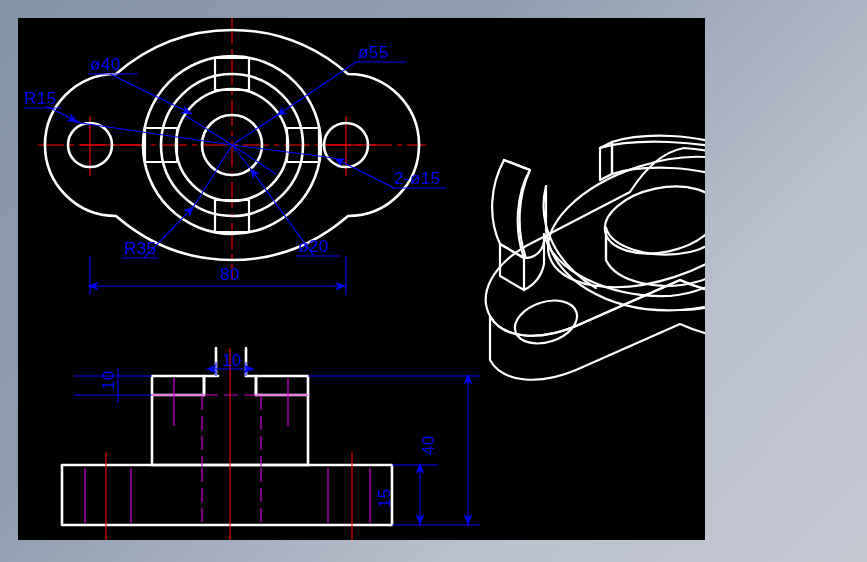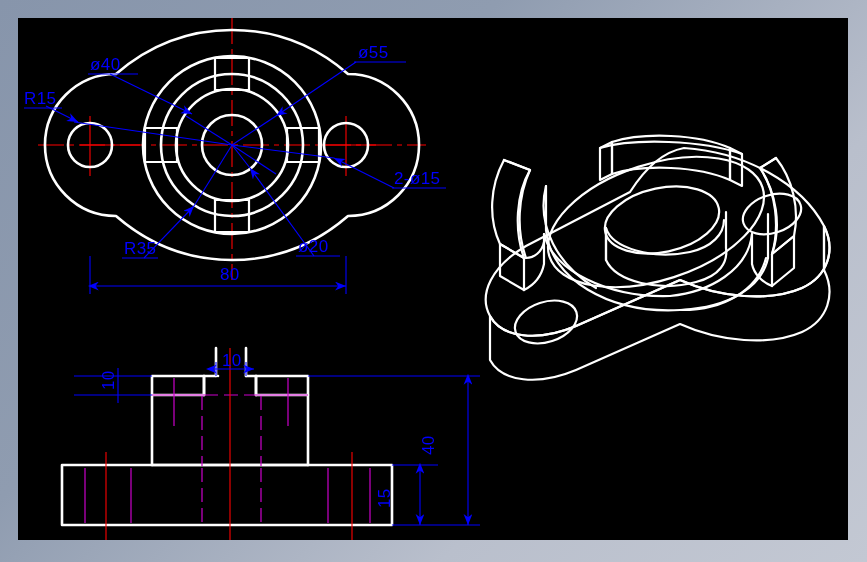--- a/index.html
+++ b/index.html
@@ -10,21 +10,21 @@
     font-family:"Liberation Sans", sans-serif;
     overflow:hidden;
   }
   #app{position:relative;width:867px;height:562px;}
   
   #border-top-left{
     position:absolute;left:0;top:0;width:867px;height:562px;
     background:linear-gradient(135deg,#8795ab 0%,#8f9cb0 35%,#b9bfcc 70%,#c3c8d3 100%);
   }
   #canvas-area{
-    position:absolute;left:18px;top:18px;width:830px;height:522px;
+    position:absolute;left:18px;top:18px;width:687px;height:522px;
     background:#000000;overflow:hidden;
   }
   svg{display:block;}
   .wline{fill:none;stroke:#ffffff;stroke-width:2.6;stroke-linecap:round;stroke-linejoin:round;}
   .wline-thin{fill:none;stroke:#ffffff;stroke-width:2.2;stroke-linecap:round;stroke-linejoin:round;}
   .centerline{fill:none;stroke:#ff0000;stroke-width:1.1;stroke-dasharray:26 5 5 5;}
   .centerline-plain{fill:none;stroke:#ff0000;stroke-width:1.1;}
   .hidden-line{fill:none;stroke:#cc00cc;stroke-width:1.2;}
   .hidden-dash{fill:none;stroke:#cc00cc;stroke-width:1.2;stroke-dasharray:14 6;}
   .dim{fill:none;stroke:#0000ff;stroke-width:1.1;}

